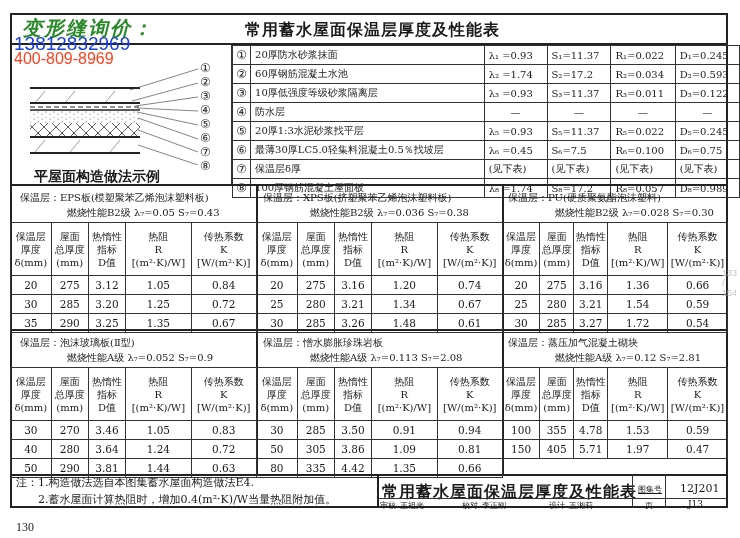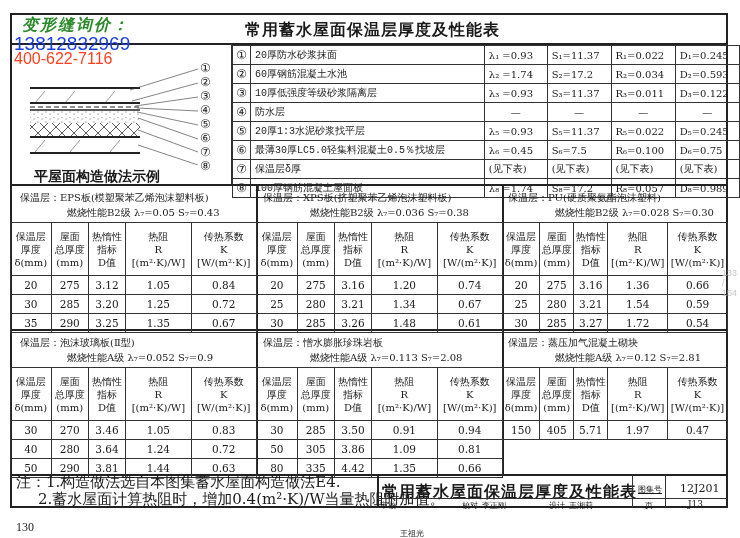--- a/index.html
+++ b/index.html
@@ -2,52 +2,52 @@
 <html><head>
 <meta charset="utf-8">
 <style>
   html,body{margin:0;padding:0;background:#fff;}
   body{width:740px;height:538px;position:relative;overflow:hidden;font-family:"DejaVu Serif",serif;color:#1a1a1a;}
   .frame{position:absolute;left:10px;top:13px;width:718px;height:495px;border:2px solid #222;box-sizing:border-box;}
   .abs{position:absolute;}
   .hline{position:absolute;height:0;border-top:1px solid #333;}
   .vline{position:absolute;width:0;border-left:1px solid #333;}
   .thick{border-color:#222;border-width:2px;}
-  .promo1{left:22px;top:15px;font-size:16px;font-weight:bold;color:#2a8a2a;font-family:"DejaVu Serif",serif;font-style:italic;letter-spacing:2px;}
+  .promo1{left:22px;top:15px;font-size:20px;font-weight:bold;color:#2a8a2a;font-family:"DejaVu Serif",serif;font-style:italic;letter-spacing:2px;}
   .promo2{left:14px;top:33px;font-size:19px;color:#1a3fe0;font-family:"Liberation Sans",sans-serif;}
   .promo3{left:14px;top:50px;font-size:16px;color:#ff4020;font-family:"Liberation Sans",sans-serif;}
   .title{left:245px;top:20px;font-size:16px;font-weight:bold;font-family:"DejaVu Sans",sans-serif;letter-spacing:1px;}
   .diag-cap{left:34px;top:168px;font-size:14px;font-family:"DejaVu Sans",sans-serif;font-weight:bold;}
   table.layers{position:absolute;left:232px;top:45px;border-collapse:collapse;font-size:10px;}
   table.layers td{border:1px solid #333;height:18px;padding:0 4px;white-space:nowrap;}
   table.layers td.num{width:14px;text-align:center;font-size:12px;padding:0 2px;}
-  table.layers td.desc{width:240px;font-family:Liberation Mono, monospace;}
+  table.layers td.desc{width:240px;}
   table.layers td.val{width:58px;}
   .subsec{position:absolute;font-size:10px;line-height:15px;}
   .subsec .l1{white-space:nowrap;}
   .subsec .l2{padding-left:47px;white-space:nowrap;}
   table.perf{position:absolute;border-collapse:collapse;font-size:10px;}
   table.perf td{border:1px solid #333;text-align:center;padding:0;}
   table.perf tr.hdr td{height:52px;font-size:10px;line-height:13px;}
   table.perf tr.row td{height:18px;font-size:10.5px;}
-  .notes{left:16px;top:474px;font-size:15px;line-height:17px;}
+  .notes{left:16px;top:474px;font-size:11px;line-height:17px;}
   .tb-title{left:382px;top:482px;font-size:16px;font-weight:bold;font-family:"DejaVu Sans",sans-serif;letter-spacing:1px;}
   .tb-small{font-size:8px;position:absolute;}
   .pageno{left:16px;top:520px;font-size:12px;font-family:"Liberation Serif",serif;}
   .ghost{color:#c8c8c8;font-size:9px;font-family:"Liberation Sans",sans-serif;}
 </style>
 </head>
 <body>
 
 <div class="frame"></div>
 
 <div class="hline thick" style="left:10px;top:43px;width:718px;"></div>
 <div class="abs promo1">变形缝询价：</div>
 <div class="abs promo2">13812832969</div>
-<div class="abs promo3">400-622-7116</div>
+<div class="abs promo3">400-809-8969</div>
 <div class="abs title">常用蓄水屋面保温层厚度及性能表</div>
 
 <div class="abs" style="left:20px;top:55px;width:210px;height:110px;">
   <svg width="210" height="110" viewBox="0 0 210 110">
     <defs>
       <pattern id="cross" width="12" height="12" patternUnits="userSpaceOnUse">
         <path d="M0 0 L12 12 M12 0 L0 12" stroke="#333" stroke-width="0.8"></path>
       </pattern>
       <pattern id="dots" width="8" height="5" patternUnits="userSpaceOnUse">
         <circle cx="2" cy="2" r="0.6" fill="#444"></circle>
@@ -419,20 +419,27 @@
 指标
 D值</td>
         <td style="white-space:pre">热阻
 R
 [(m²·K)/W]</td>
         <td style="white-space:pre">传热系数
 K
 [W/(m²·K)]</td>
       </tr>
   <tr class="row">
+        <td>100</td>
+        <td>355</td>
+        <td>4.78</td>
+        <td>1.53</td>
+        <td>0.59</td>
+      </tr>
+  <tr class="row">
         <td>150</td>
         <td>405</td>
         <td>5.71</td>
         <td>1.97</td>
         <td>0.47</td>
       </tr>
 </tbody>
   </table>
 
 <div class="abs notes">
@@ -443,21 +450,21 @@
 <div class="vline thick" style="left:377px;top:474px;height:34px;"></div>
 <div class="abs tb-title">常用蓄水屋面保温层厚度及性能表</div>
 <div class="vline" style="left:632px;top:474px;height:34px;"></div>
 <div class="vline" style="left:665px;top:474px;height:34px;"></div>
 <div class="hline" style="left:377px;top:498px;width:351px;"></div>
 <div class="tb-small" style="left:638px;top:484px;text-decoration:underline;">图集号</div>
 <div class="abs" style="left:680px;top:482px;font-size:11px;">12J201</div>
 <div class="tb-small" style="left:645px;top:500px;">页</div>
 <div class="abs" style="left:688px;top:499px;font-size:9px;">J13</div>
 <div class="tb-small" style="left:380px;top:500px;">审核</div>
-<div class="tb-small" style="left:400px;top:500px;margin-top:28px;">王祖光</div>
+<div class="tb-small" style="left:400px;top:500px;">王祖光</div>
 <div class="tb-small" style="left:462px;top:500px;">校对</div>
 <div class="tb-small" style="left:482px;top:500px;">李正刚</div>
 <div class="tb-small" style="left:549px;top:500px;">设计</div>
 <div class="tb-small" style="left:569px;top:500px;text-align:right;">王湘莉</div>
 
 <div class="abs pageno">130</div>
 
 <div class="abs ghost" style="left:722px;top:268px;">133 / 154</div>
 
 </body></html>

